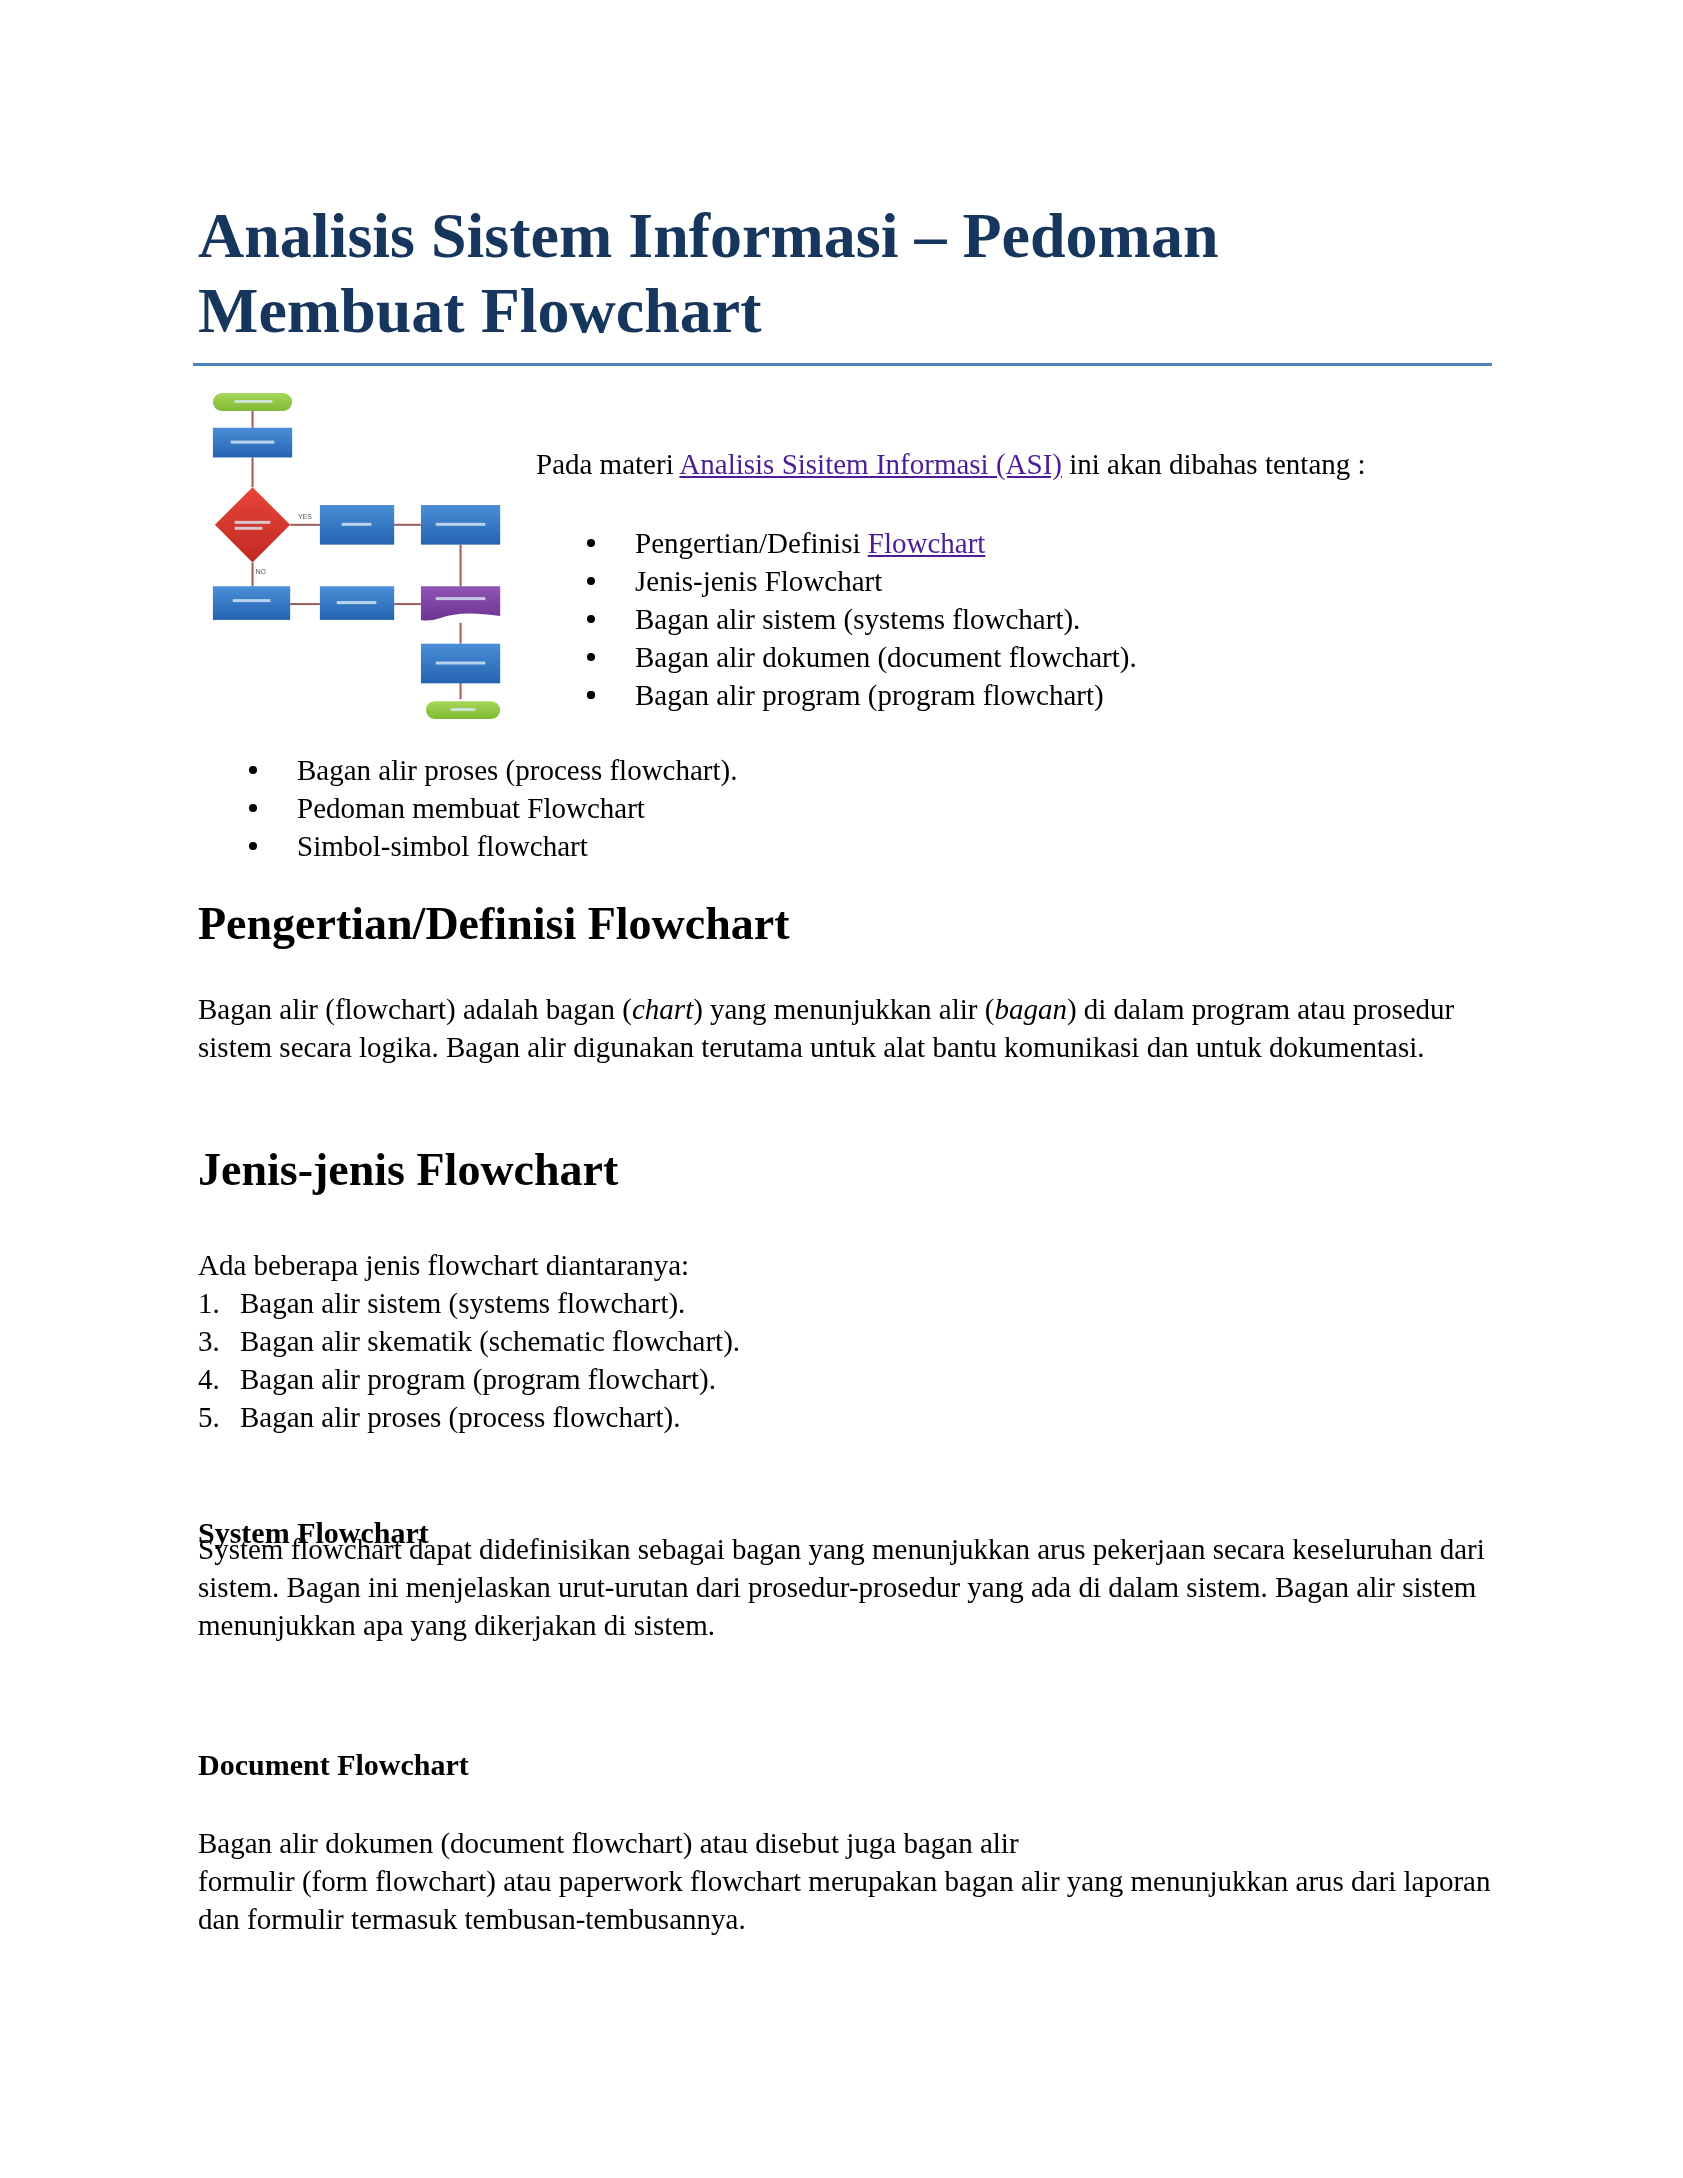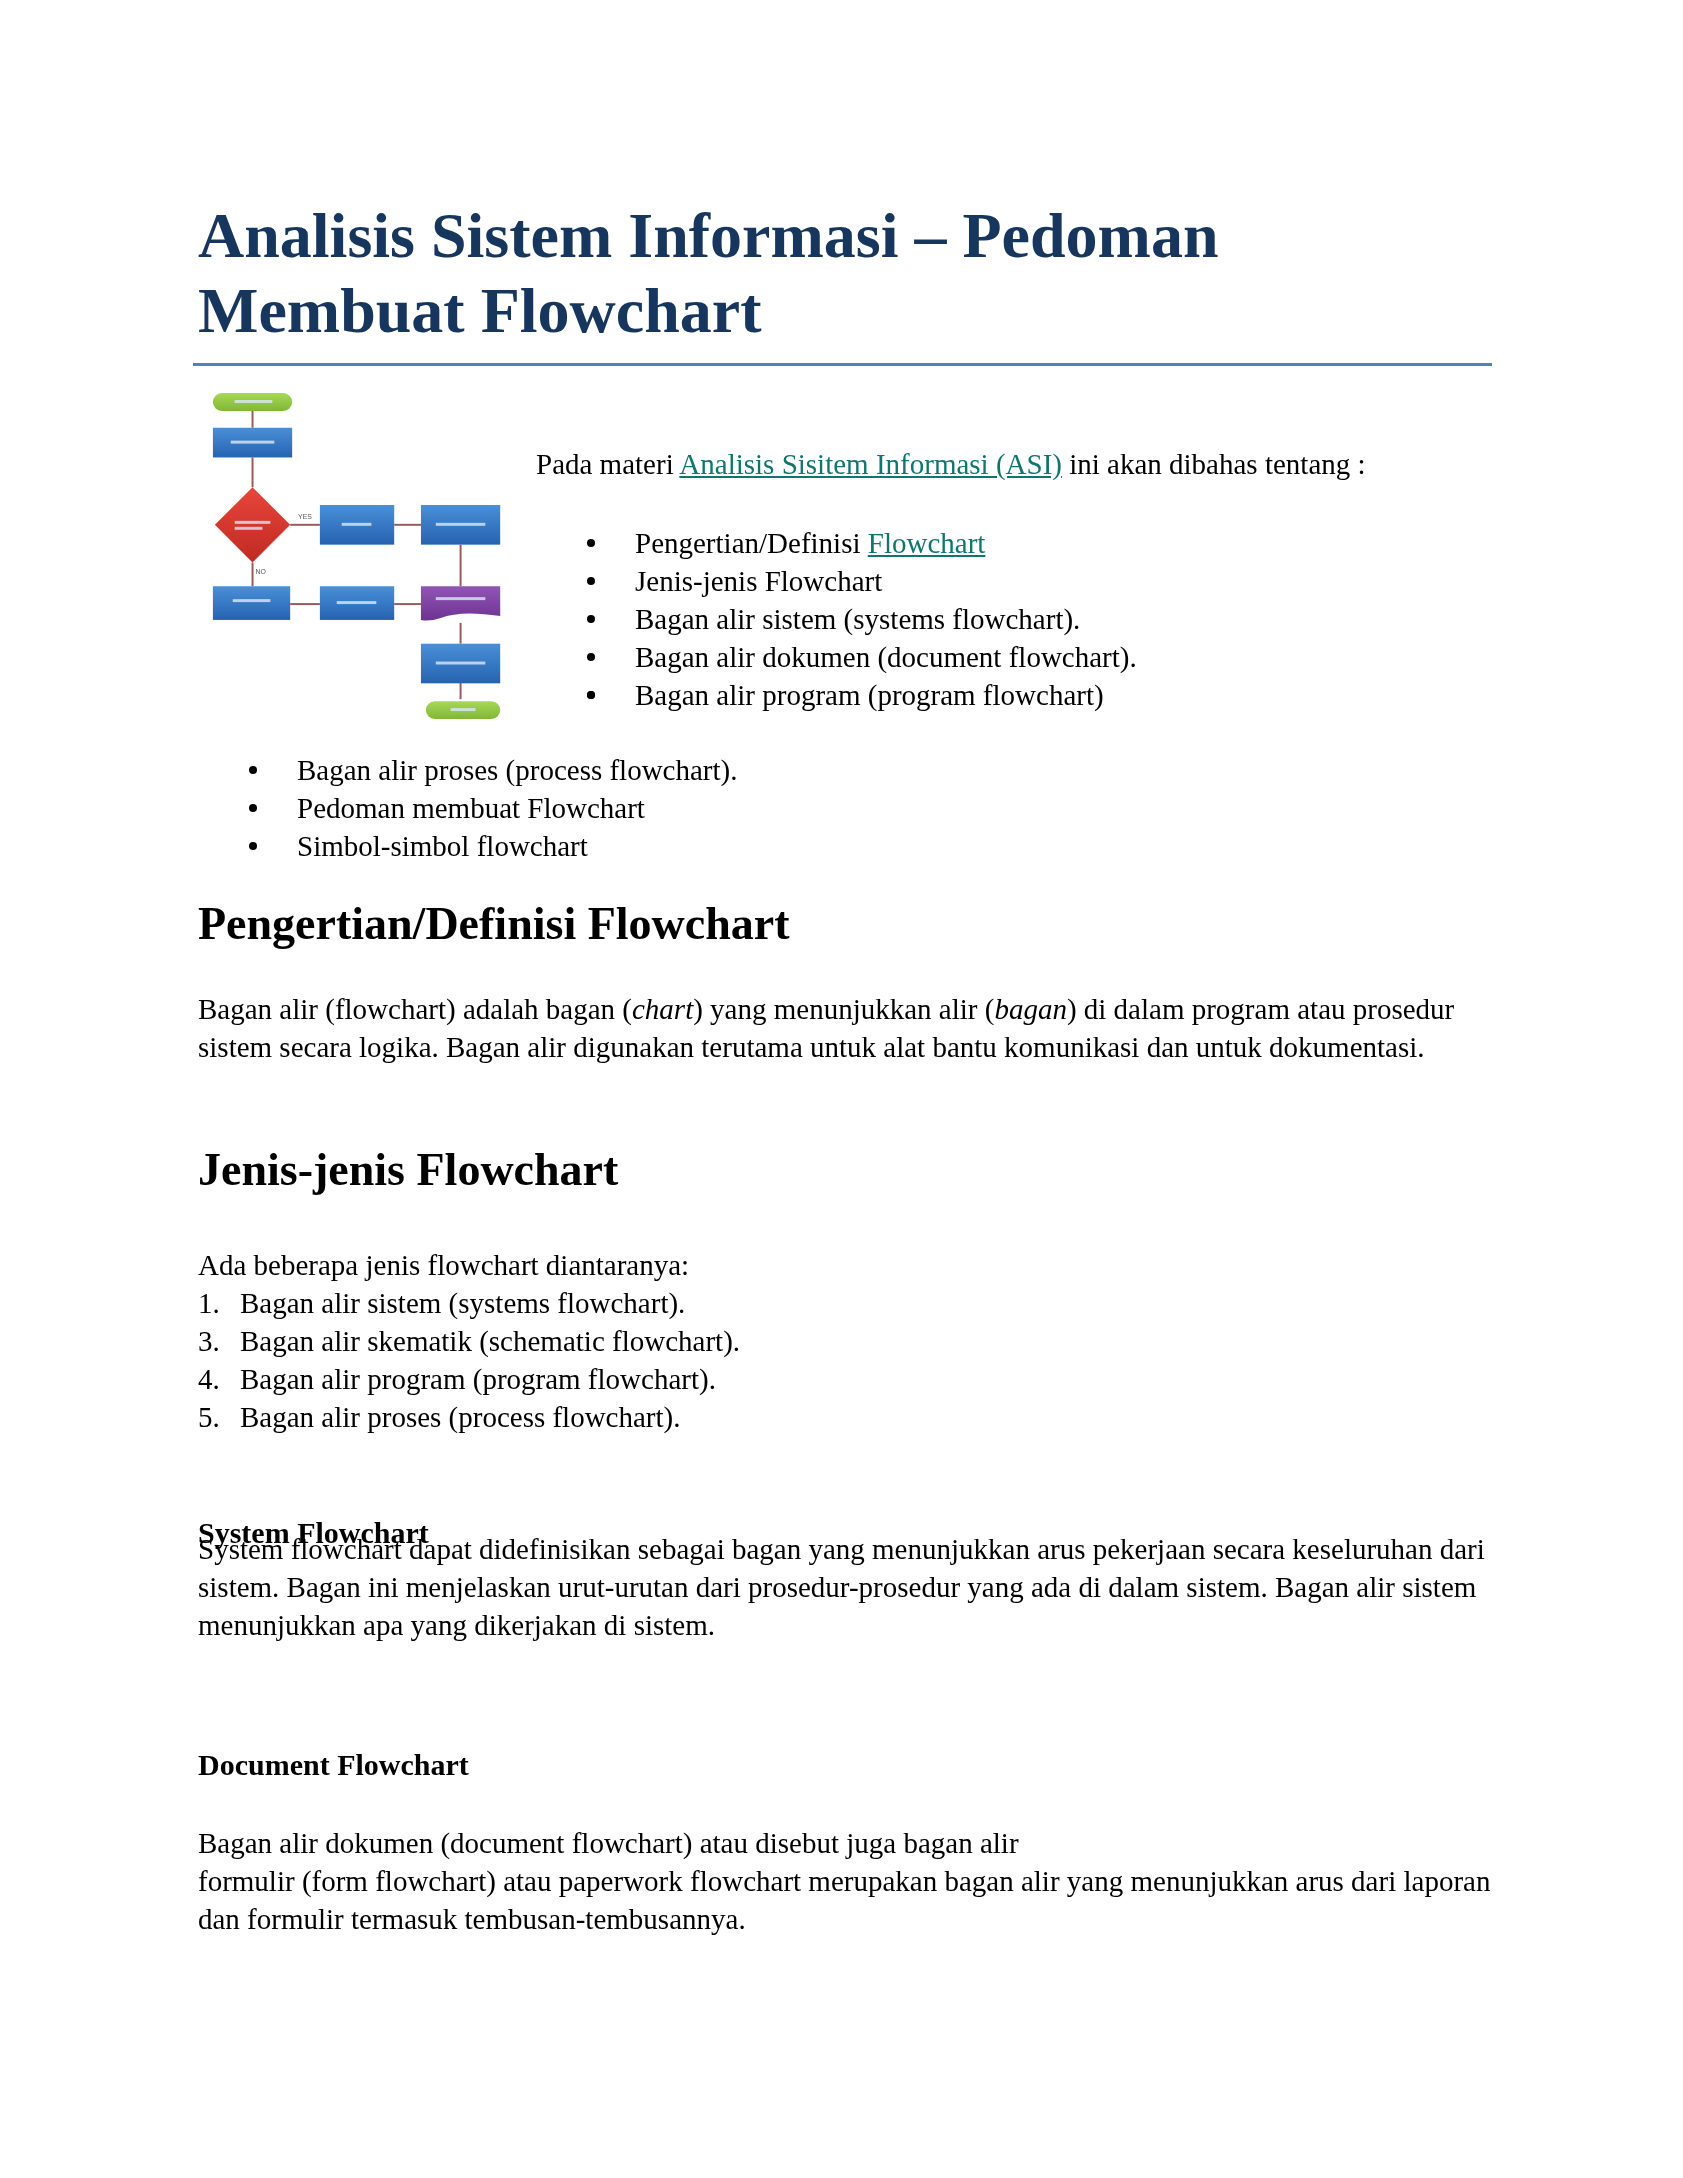--- a/index.html
+++ b/index.html
@@ -52,21 +52,21 @@
       line-height: 38px;
     }
     .intro {
       position: absolute;
       left: 536px;
       top: 445px;
       margin: 0;
       white-space: nowrap;
     }
     a.link {
-      color: #0f766e;
+      color: #4c1d95;
       text-decoration: underline;
     }
     ul.bullets {
       list-style: none;
       margin: 0;
       padding: 0;
       position: absolute;
     }
     ul.bullets li {
       position: relative;

